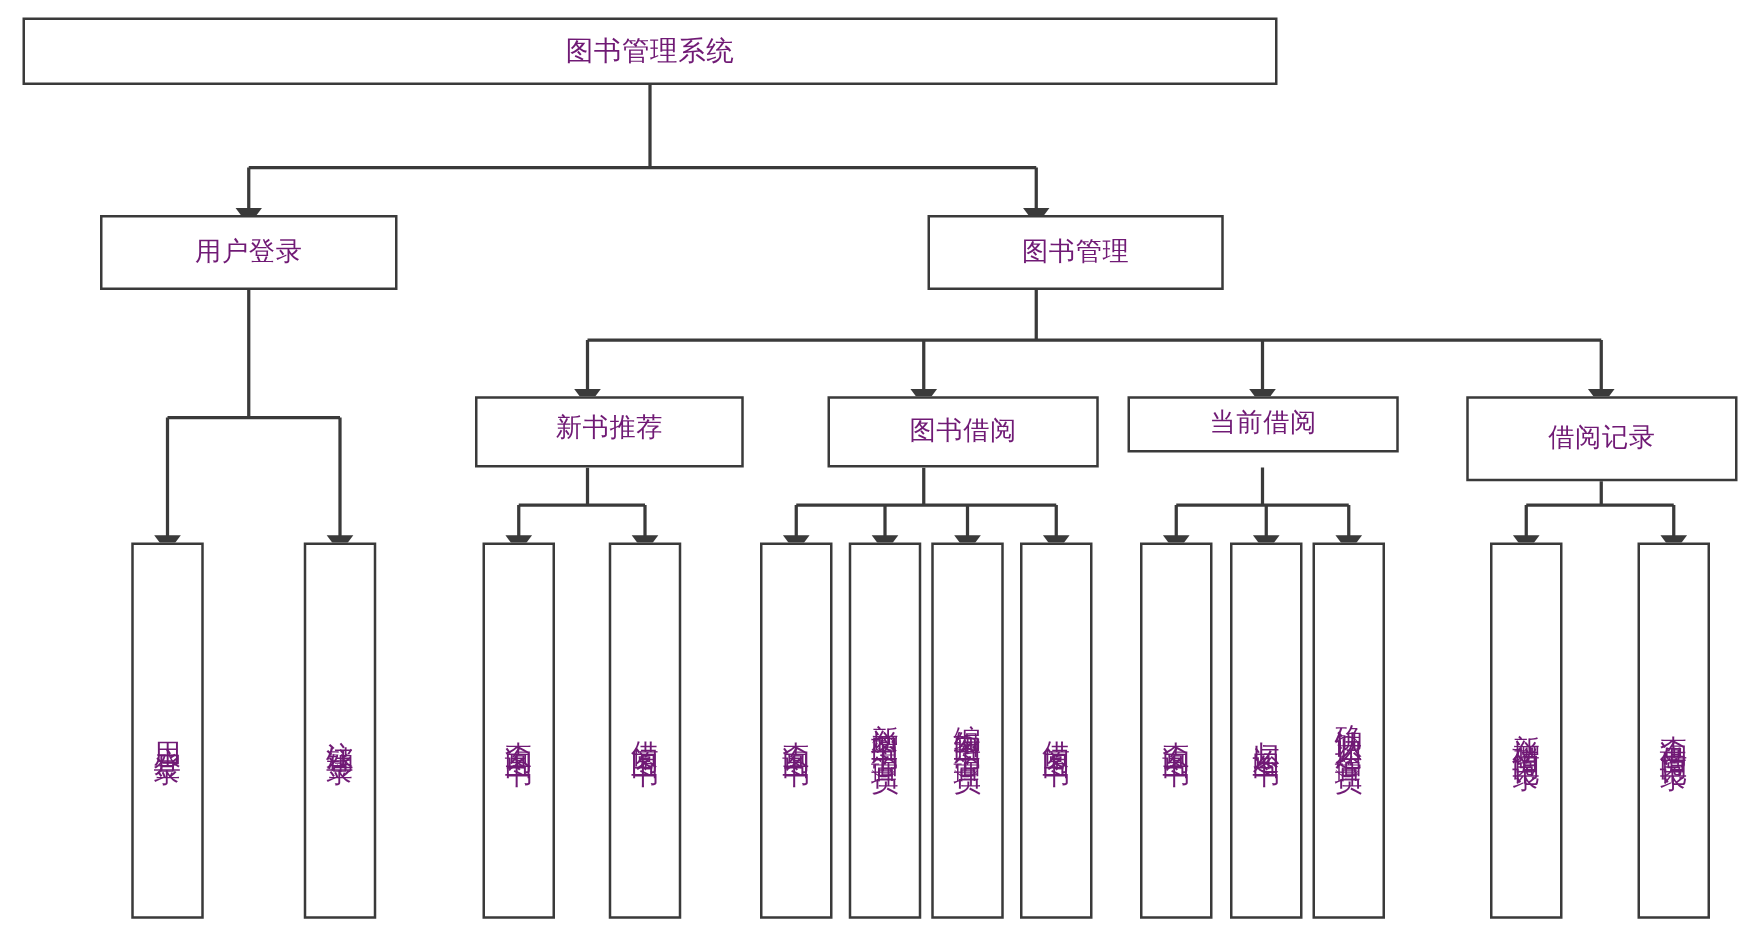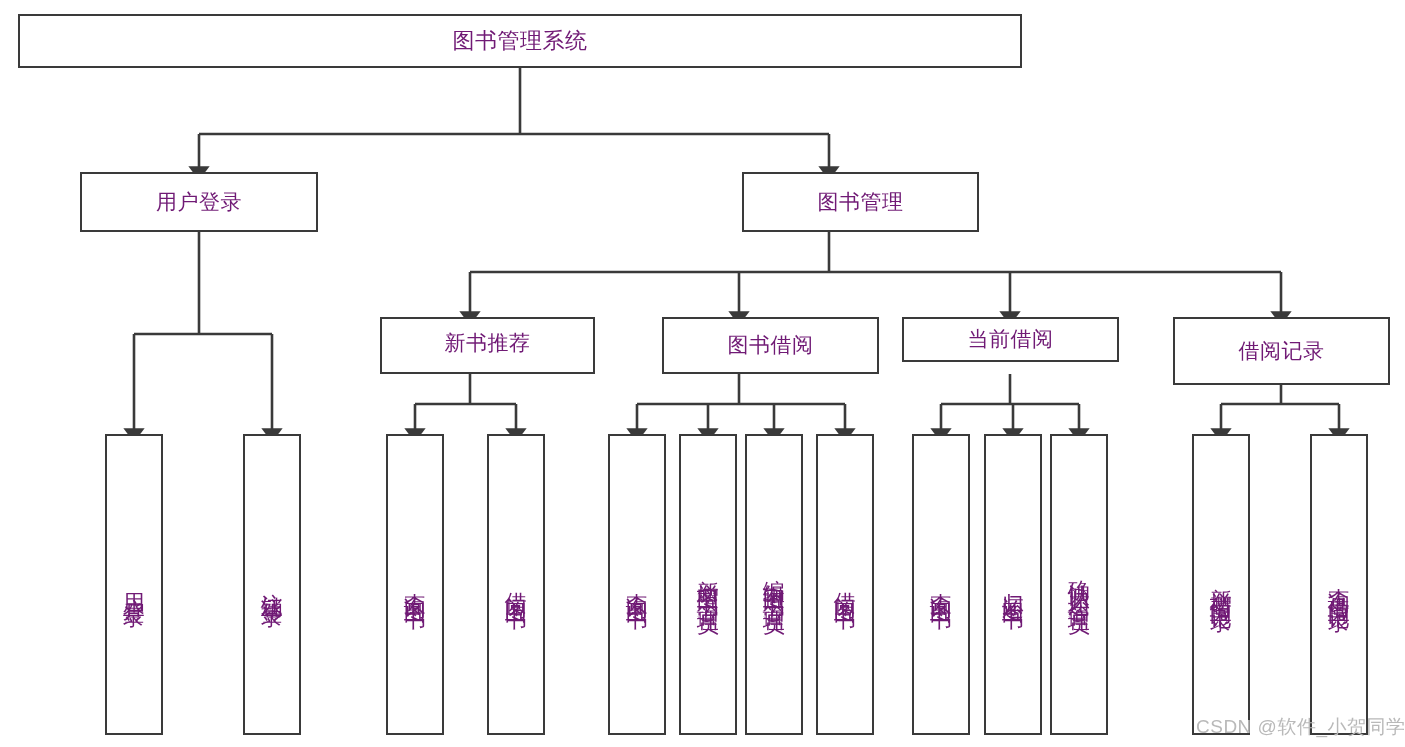--- a/index.html
+++ b/index.html
@@ -163,14 +163,13 @@
         <span class="node-label">确认归还（管理员）</span>
       </div>
       <div class="node vertical" style="left: 1192px; top: 434px; width: 58px; height: 301px;">
         <span class="node-label">新增借阅记录</span>
       </div>
       <div class="node vertical" style="left: 1310px; top: 434px; width: 58px; height: 301px;">
         <span class="node-label">查询借阅记录</span>
       </div>
     </div>
 
-  <div class="watermark" style="left: 1196px; top: 714px;">CSDN @软件_小贺同学</div>
 </div>
 
 </body></html>

